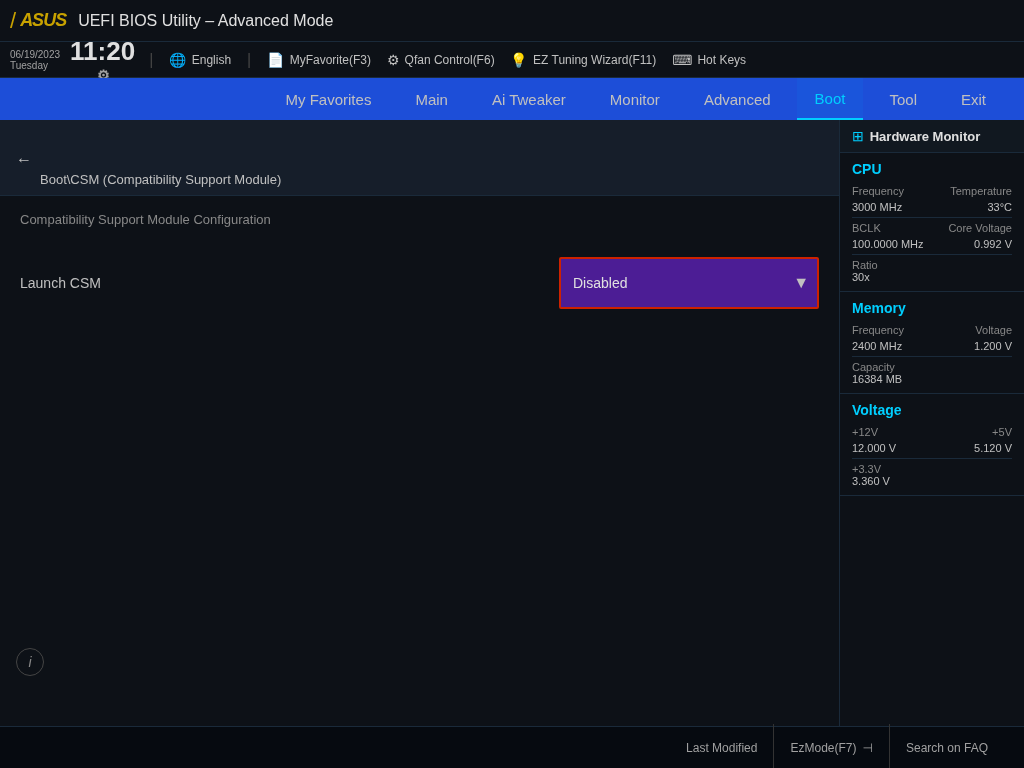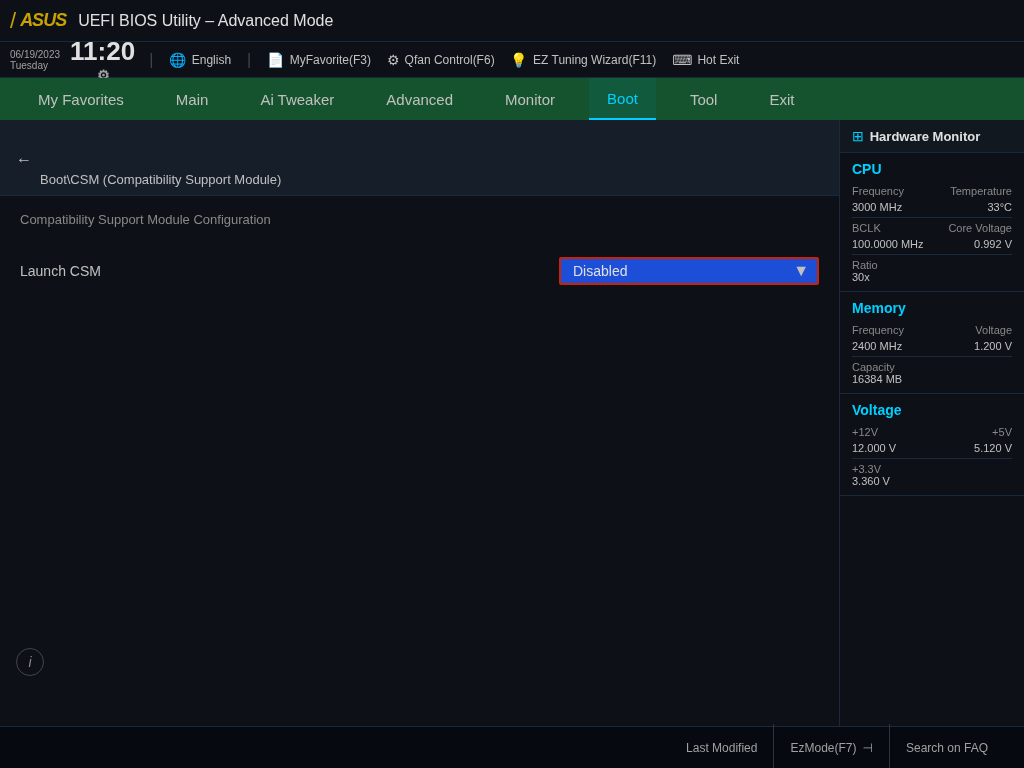--- a/index.html
+++ b/index.html
@@ -143,24 +143,25 @@
     .toolbar-icon {
       font-size: 14px;
     }
 
     
     .main-nav {
       position: relative;
       z-index: 10;
       display: flex;
       align-items: center;
-      background: #14532d;
+      background: #1d4ed8;
       height: 42px;
       padding: 0 20px;
-      gap: 16px;
+      gap: 8px;
+      justify-content: flex-end;
     }
 
     .nav-item {
       padding: 10px 18px;
       font-size: 15px;
       color: #c0c0c0;
       cursor: pointer;
       height: 42px;
       display: flex;
       align-items: center;
@@ -235,25 +236,25 @@
     }
 
     .dropdown-wrapper {
       border: 2px solid #cc2200;
       border-radius: 2px;
       position: relative;
     }
 
     .dropdown-select {
       width: 100%;
-      background: #1d4ed8;
+      background: #4c1d95;
       color: #e0e0e0;
       border: none;
       outline: none;
-      padding: 4px 12px;
+      padding: 16px 12px;
       font-size: 14px;
       appearance: none;
       cursor: pointer;
     }
 
     .dropdown-arrow {
       position: absolute;
       right: 8px;
       top: 50%;
       transform: translateY(-50%);
@@ -398,39 +399,39 @@
   <div class="toolbar-item">
     <span class="toolbar-icon">⚙</span>
     <span>Qfan Control(F6)</span>
   </div>
   <div class="toolbar-item">
     <span class="toolbar-icon">💡</span>
     <span>EZ Tuning Wizard(F11)</span>
   </div>
   <div class="toolbar-item">
     <span class="toolbar-icon">⌨</span>
-    <span>Hot Exit</span>
+    <span>Hot Keys</span>
   </div>
 </div>
 
 <div class="main-nav">
   <div class="nav-item">
     <span>My Favorites</span>
   </div>
   <div class="nav-item">
     <span>Main</span>
   </div>
   <div class="nav-item">
     <span>Ai Tweaker</span>
   </div>
   <div class="nav-item">
+    <span>Monitor</span>
+  </div>
+  <div class="nav-item">
     <span>Advanced</span>
-  </div>
-  <div class="nav-item">
-    <span>Monitor</span>
   </div>
   <div class="nav-item active">
     <span>Boot</span>
   </div>
   <div class="nav-item">
     <span>Tool</span>
   </div>
   <div class="nav-item">
     <span>Exit</span>
   </div>

